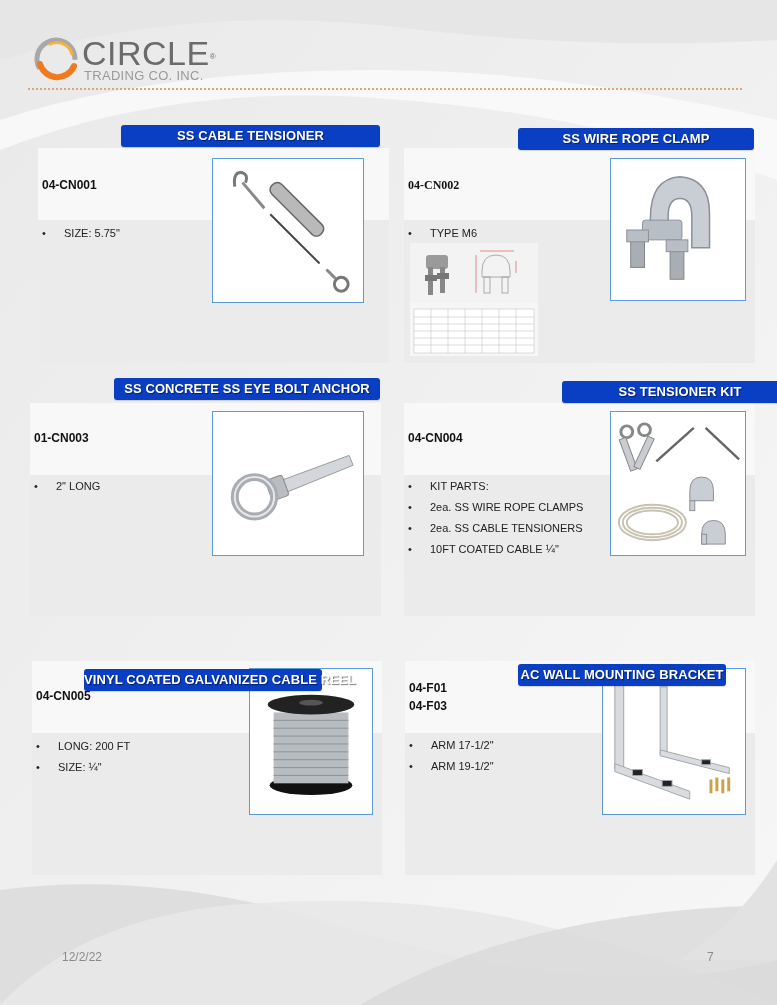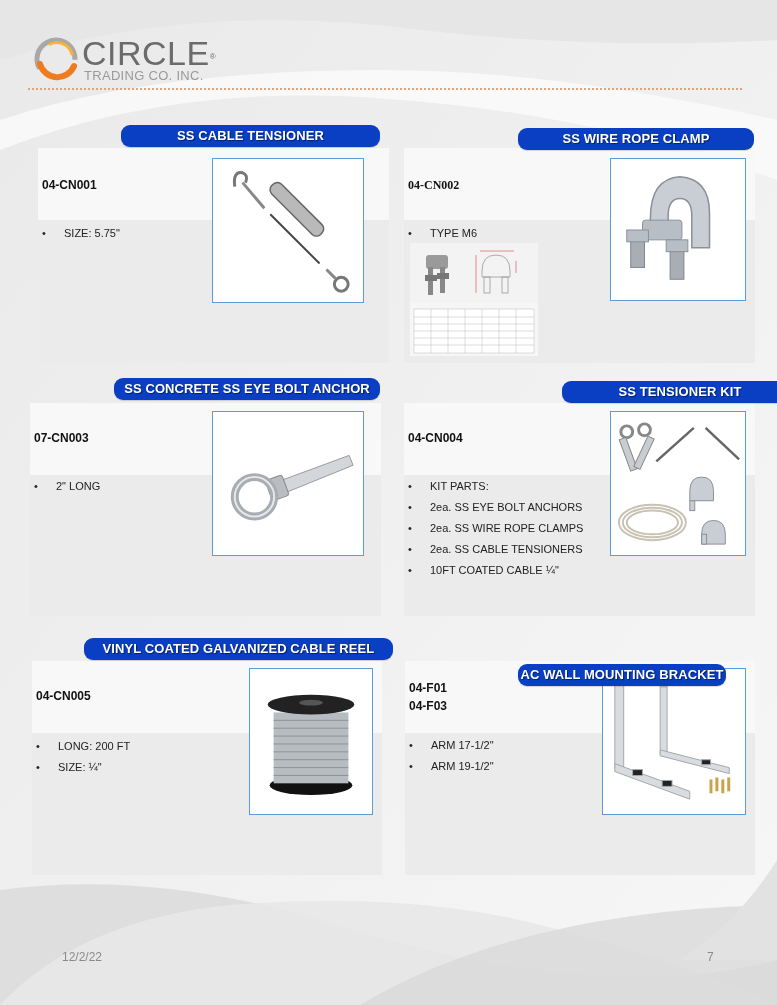--- a/index.html
+++ b/index.html
@@ -13,21 +13,21 @@
   .logo svg { position:absolute; left:0; top:0; }
   .logo-word { position:absolute; left:50px; top:0; font-size:34px; letter-spacing:0.5px; color:#6b6b6b; font-weight:400; line-height:38px; }
   .logo-sub { position:absolute; left:52px; top:34px; font-size:13px; color:#9a9a9a; letter-spacing:0.3px; line-height:15px; }
   .logo-tm { font-size:8px; vertical-align:top; position:relative; top:4px; }
   .rule { position:absolute; left:28px; top:88px; width:714px; height:0; border-top:2px dotted #e0a47c; z-index:2; }
 
   .card { position:absolute; background:#ebebeb; z-index:1; }
   .card .top { position:absolute; left:0; right:0; top:0; height:72px; background:#f8f8f8; }
   .banner {
     position:absolute; background:#0a3fc4; color:#fff; font-weight:700; font-size:13px;
-    border-radius:9px; height:22px; line-height:22px; text-align:center; z-index:3;
+    border-radius:3px; height:22px; line-height:22px; text-align:center; z-index:3;
     box-shadow:0 1px 1px rgba(0,0,0,0.15); text-shadow:1px 1px 1px rgba(0,0,0,0.5);
     letter-spacing:0.1px; white-space:nowrap;
   }
   .sku { position:absolute; left:4px; font-weight:700; font-size:12px; color:#111; line-height:18px; z-index:2; }
   ul.specs { position:absolute; left:4px; margin:0; padding:0; list-style:none; z-index:2; }
   ul.specs li { font-size:11px; color:#222; height:21px; line-height:14px; position:relative; padding-left:22px; }
   ul.specs li::before { content:"•"; position:absolute; left:0; top:0; font-size:11px; }
   ul.specs li.small { font-size:9.5px; }
   .photo { position:absolute; background:#fff; border:1.5px solid #5a9bd8; box-sizing:border-box; z-index:2; overflow:hidden; }
   .photo svg { width:100%; height:100%; display:block; }
@@ -137,21 +137,21 @@
       <rect x="20" y="82" width="14" height="28" fill="#a9aeb5" stroke="#7f858d"></rect>
       <rect x="60" y="92" width="14" height="30" fill="#a9aeb5" stroke="#7f858d"></rect>
       <rect x="56" y="82" width="22" height="12" fill="#b8bec6" stroke="#8a9099"></rect>
       <rect x="16" y="72" width="22" height="12" fill="#b8bec6" stroke="#8a9099"></rect>
     </g>
   </svg>
 </div>
 
 <div class="card" style="left:30px; top:403px; width:351px; height:213px;">
   <div class="top"></div>
-  <div class="sku" style="top:26px;">07-CN003</div>
+  <div class="sku" style="top:26px;">01-CN003</div>
   <ul class="specs" style="top:76px;">
     <li>2" LONG</li>
   </ul>
 </div>
 <div class="banner" style="left:114px; top:378px; width:266px;">SS CONCRETE SS EYE BOLT ANCHOR</div>
 <div class="photo" style="left:212px; top:411px; width:152px; height:145px;">
   <svg viewBox="0 0 152 145">
     <g>
       <polygon points="62,72 138,44 142,54 68,84" fill="#d3d6da" stroke="#999" stroke-width="1"></polygon>
       <rect x="56" y="66" width="18" height="22" rx="3" transform="rotate(-20 65 77)" fill="#b9bdc2" stroke="#888"></rect>
@@ -159,21 +159,20 @@
       <circle cx="42" cy="86" r="20" fill="none" stroke="#e6e8ea" stroke-width="2"></circle>
     </g>
   </svg>
 </div>
 
 <div class="card" style="left:404px; top:403px; width:351px; height:213px;">
   <div class="top"></div>
   <div class="sku" style="top:26px;">04-CN004</div>
   <ul class="specs" style="top:76px;">
     <li>KIT PARTS:</li>
-    <li>2ea. SS EYE BOLT ANCHORS</li>
     <li>2ea. SS WIRE ROPE CLAMPS</li>
     <li>2ea. SS CABLE TENSIONERS</li>
     <li>10FT COATED CABLE ¼"</li>
   </ul>
 </div>
 <div class="banner" style="left:518px; top:381px; width:236px;margin-left:44px;">SS TENSIONER KIT</div>
 <div class="photo" style="left:610px; top:411px; width:136px; height:145px;">
   <svg viewBox="0 0 136 145">
     <g stroke="#888" fill="#c9ccd0">
       <circle cx="16" cy="20" r="6" fill="none" stroke-width="3"></circle>
@@ -200,21 +199,21 @@
 </div>
 
 <div class="card" style="left:32px; top:661px; width:350px; height:214px;">
   <div class="top"></div>
   <div class="sku" style="top:26px;">04-CN005</div>
   <ul class="specs" style="top:78px;">
     <li>LONG: 200 FT</li>
     <li>SIZE: ¼"</li>
   </ul>
 </div>
-<div class="banner" style="left:84px; top:638px; width:309px;">VINYL COATED GALVANIZED CABLE REEL</div>
+<div class="banner" style="left:84px; top:669px; width:238px;">VINYL COATED GALVANIZED CABLE REEL</div>
 <div class="photo" style="left:249px; top:668px; width:124px; height:147px;">
   <svg viewBox="0 0 124 147">
     <g>
       <ellipse cx="62" cy="118" rx="42" ry="10" fill="#111"></ellipse>
       <rect x="24" y="44" width="76" height="72" fill="#b7bcc0"></rect>
       <g stroke="#8d9296" stroke-width="1">
         <line x1="24" y1="52" x2="100" y2="52"></line>
           <line x1="24" y1="60" x2="100" y2="60"></line>
         <line x1="24" y1="68" x2="100" y2="68"></line>
           <line x1="24" y1="76" x2="100" y2="76"></line>

